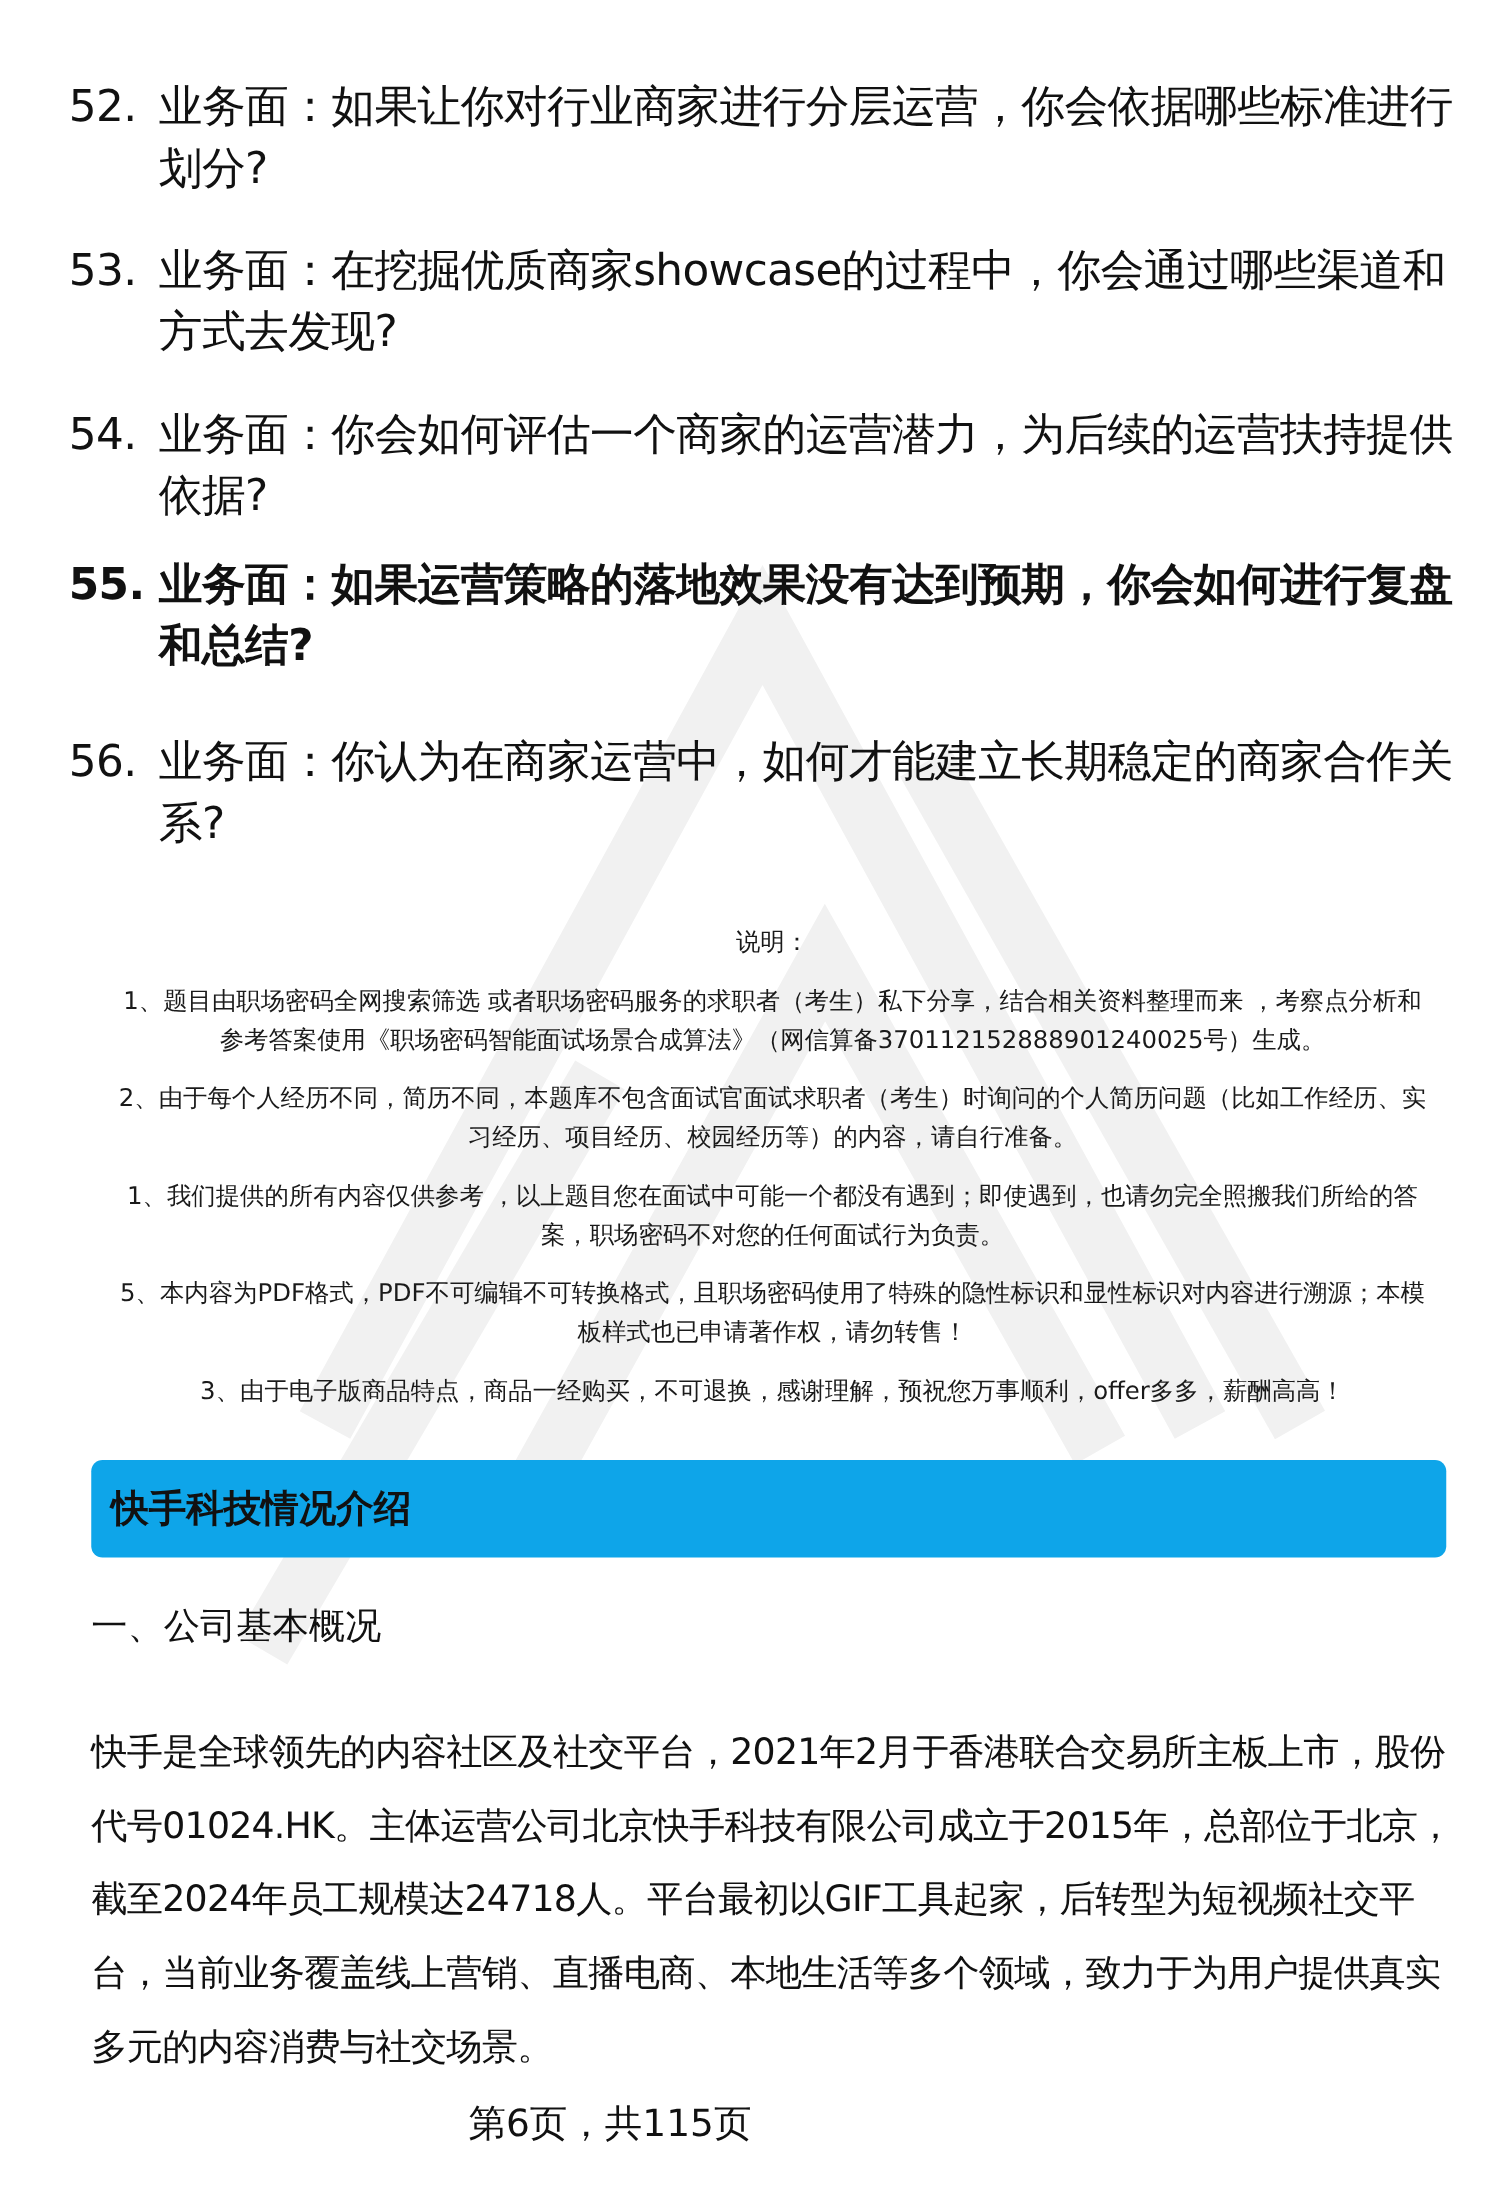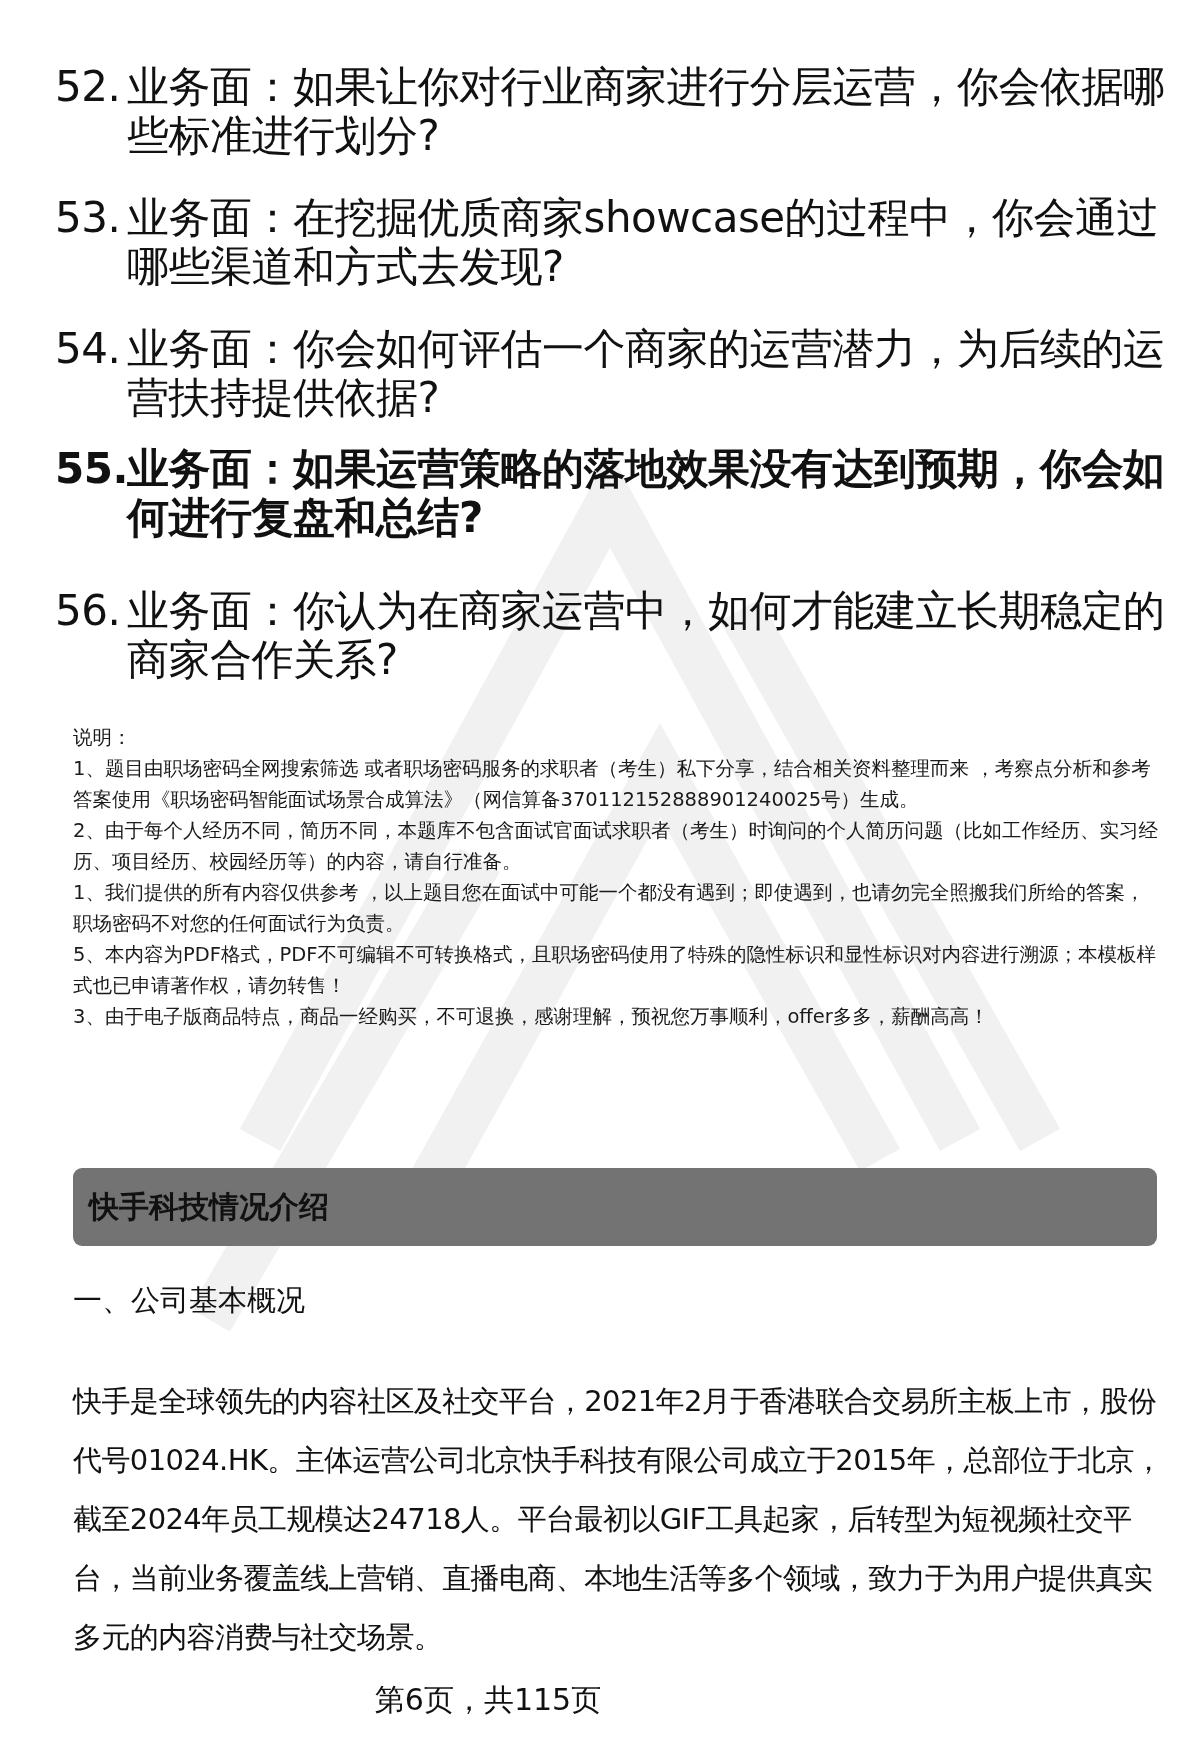--- a/index.html
+++ b/index.html
@@ -17,21 +17,21 @@
       height: 900px;
       pointer-events: none;
       z-index: 0;
     }
     .page { position: relative; z-index: 1; }
 
     .question {
       position: absolute;
       left: 55px;
       width: 1110px;
-      font-size: 42px;
+      font-size: 35px;
       line-height: 49px;
       letter-spacing: -0.5px;
     }
     .question .num {
       position: absolute;
       left: 0;
       top: 0;
       width: 72px;
     }
     .question .text {
@@ -41,29 +41,29 @@
 
     .notes {
       position: absolute;
       left: 73px;
       top: 722px;
       width: 1090px;
       font-size: 19.5px;
       line-height: 31px;
       color: #1a1a1a;
     }
-    .notes p { margin: 0; }
+    .notes p { margin: 16px; text-align: center; }
 
     .banner {
       position: absolute;
       left: 73px;
       top: 1168px;
       width: 1084px;
       height: 78px;
-      background: #737373;
+      background: #0ea5e9;
       border-radius: 9px;
       display: flex;
       align-items: center;
       padding-left: 16px;
     }
     .banner-title {
       font-size: 30px;
       font-weight: bold;
       color: #111111;
     }

